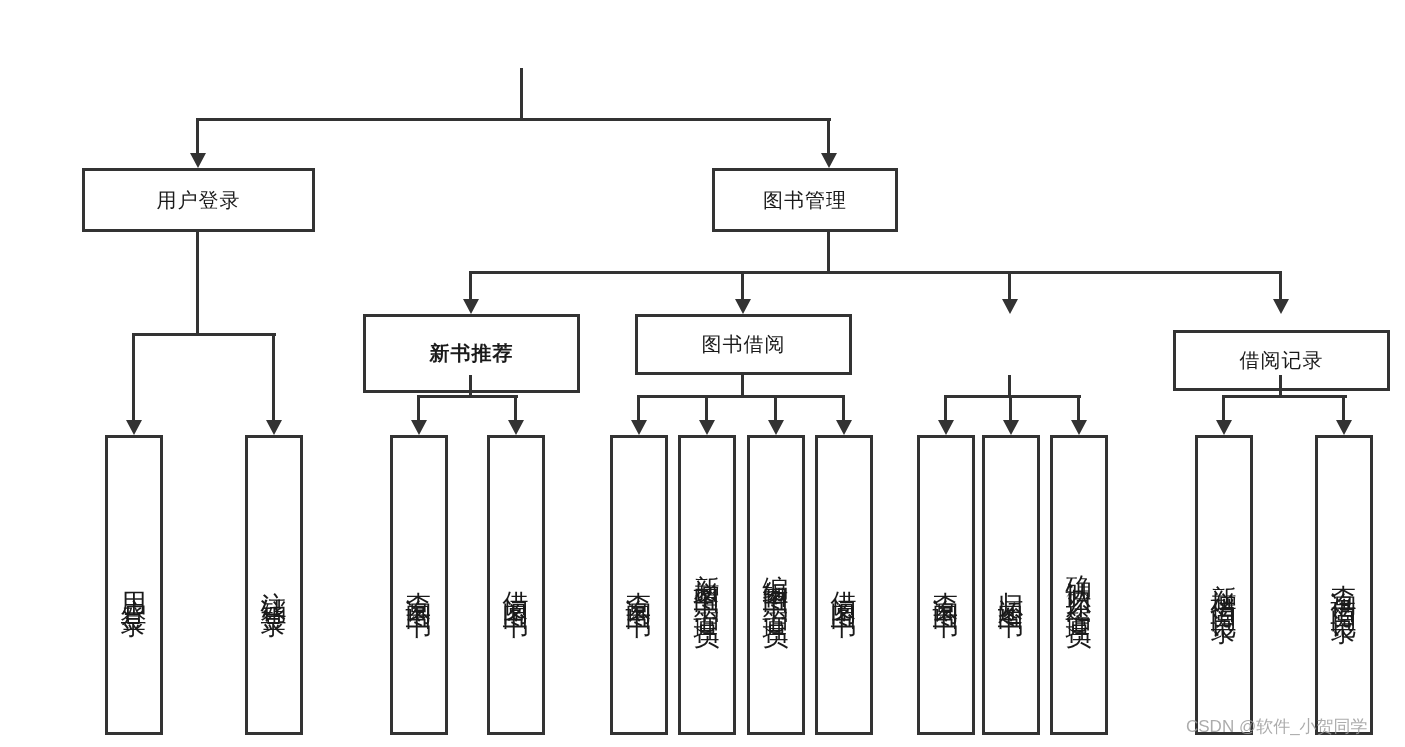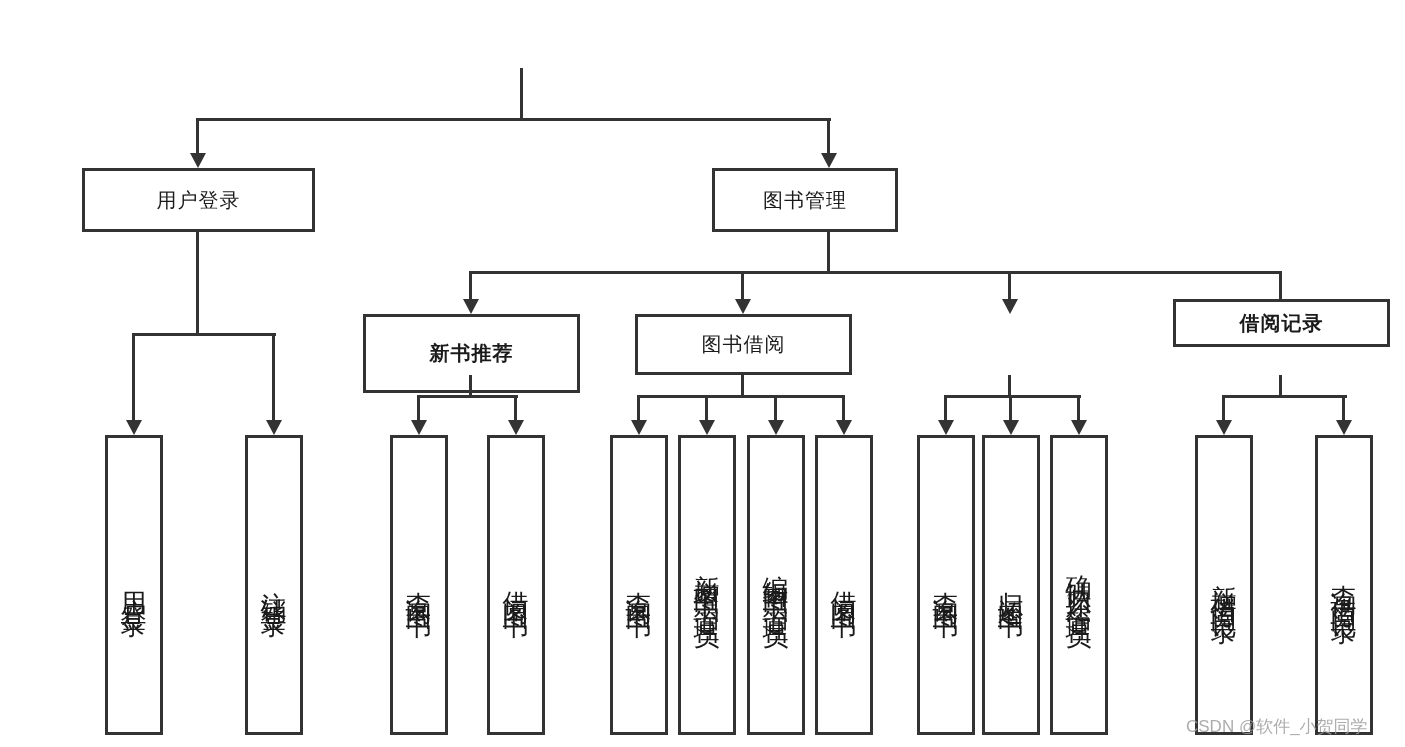--- a/index.html
+++ b/index.html
@@ -57,21 +57,21 @@
   <div class="arrow" style="left:463px;top:299px;"></div>
   <div class="line" style="left:741px;top:271px;width:3px;height:28px;"></div>
   <div class="arrow" style="left:735px;top:299px;"></div>
   <div class="line" style="left:1008px;top:271px;width:3px;height:28px;"></div>
   <div class="arrow" style="left:1002px;top:299px;"></div>
   <div class="line" style="left:1279px;top:271px;width:3px;height:28px;"></div>
   <div class="arrow" style="left:1273px;top:299px;"></div>
 
   <div class="box hlabel" style="left:363px;top:314px;width:217px;height:79px;font-weight:bold;">新书推荐</div>
   <div class="box hlabel" style="left:635px;top:314px;width:217px;height:61px;">图书借阅</div>
-  <div class="box hlabel" style="left:1173px;top:299px;width:217px;height:48px;font-weight:bold;">借阅记录</div>
+  <div class="box hlabel" style="left:1173px;top:330px;width:217px;height:61px;">借阅记录</div>
 
   <div class="line" style="left:469px;top:375px;width:3px;height:22px;"></div>
   <div class="line" style="left:417px;top:395px;width:101px;height:3px;"></div>
   <div class="line" style="left:417px;top:395px;width:3px;height:25px;"></div>
   <div class="arrow" style="left:411px;top:420px;"></div>
   <div class="line" style="left:514px;top:395px;width:3px;height:25px;"></div>
   <div class="arrow" style="left:508px;top:420px;"></div>
 
   <div class="line" style="left:741px;top:375px;width:3px;height:22px;"></div>
   <div class="line" style="left:637px;top:395px;width:208px;height:3px;"></div>

